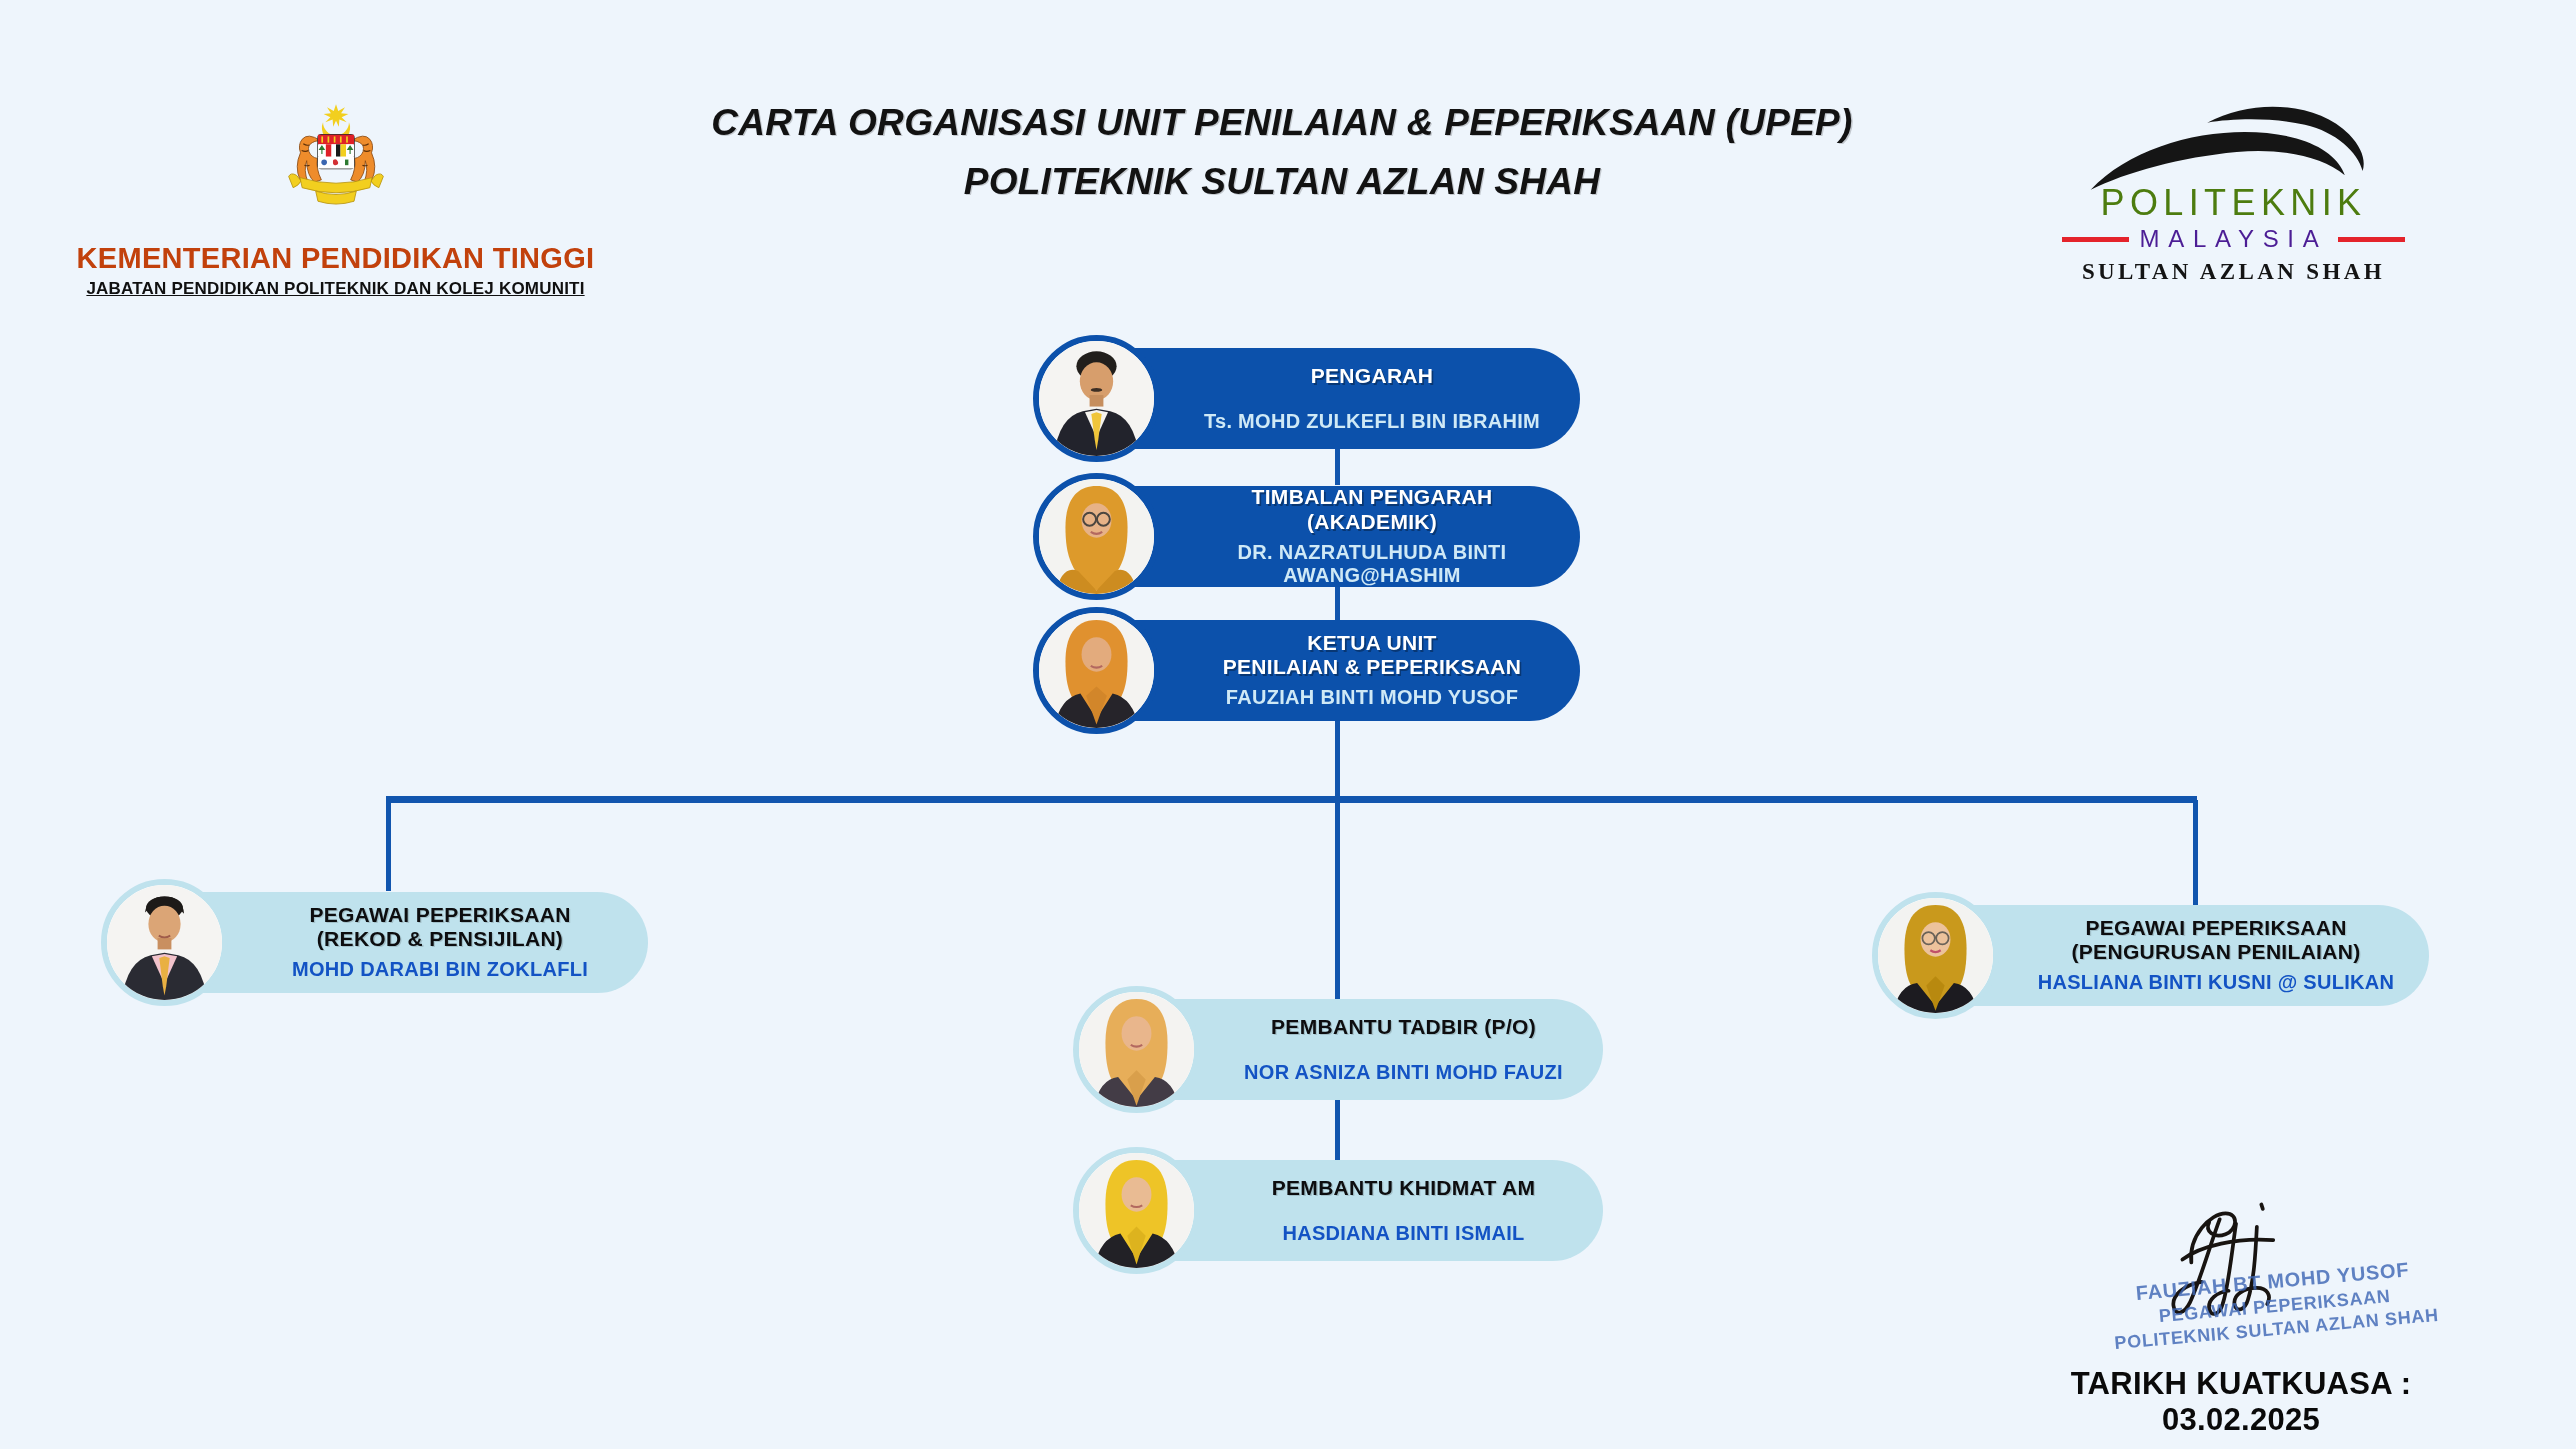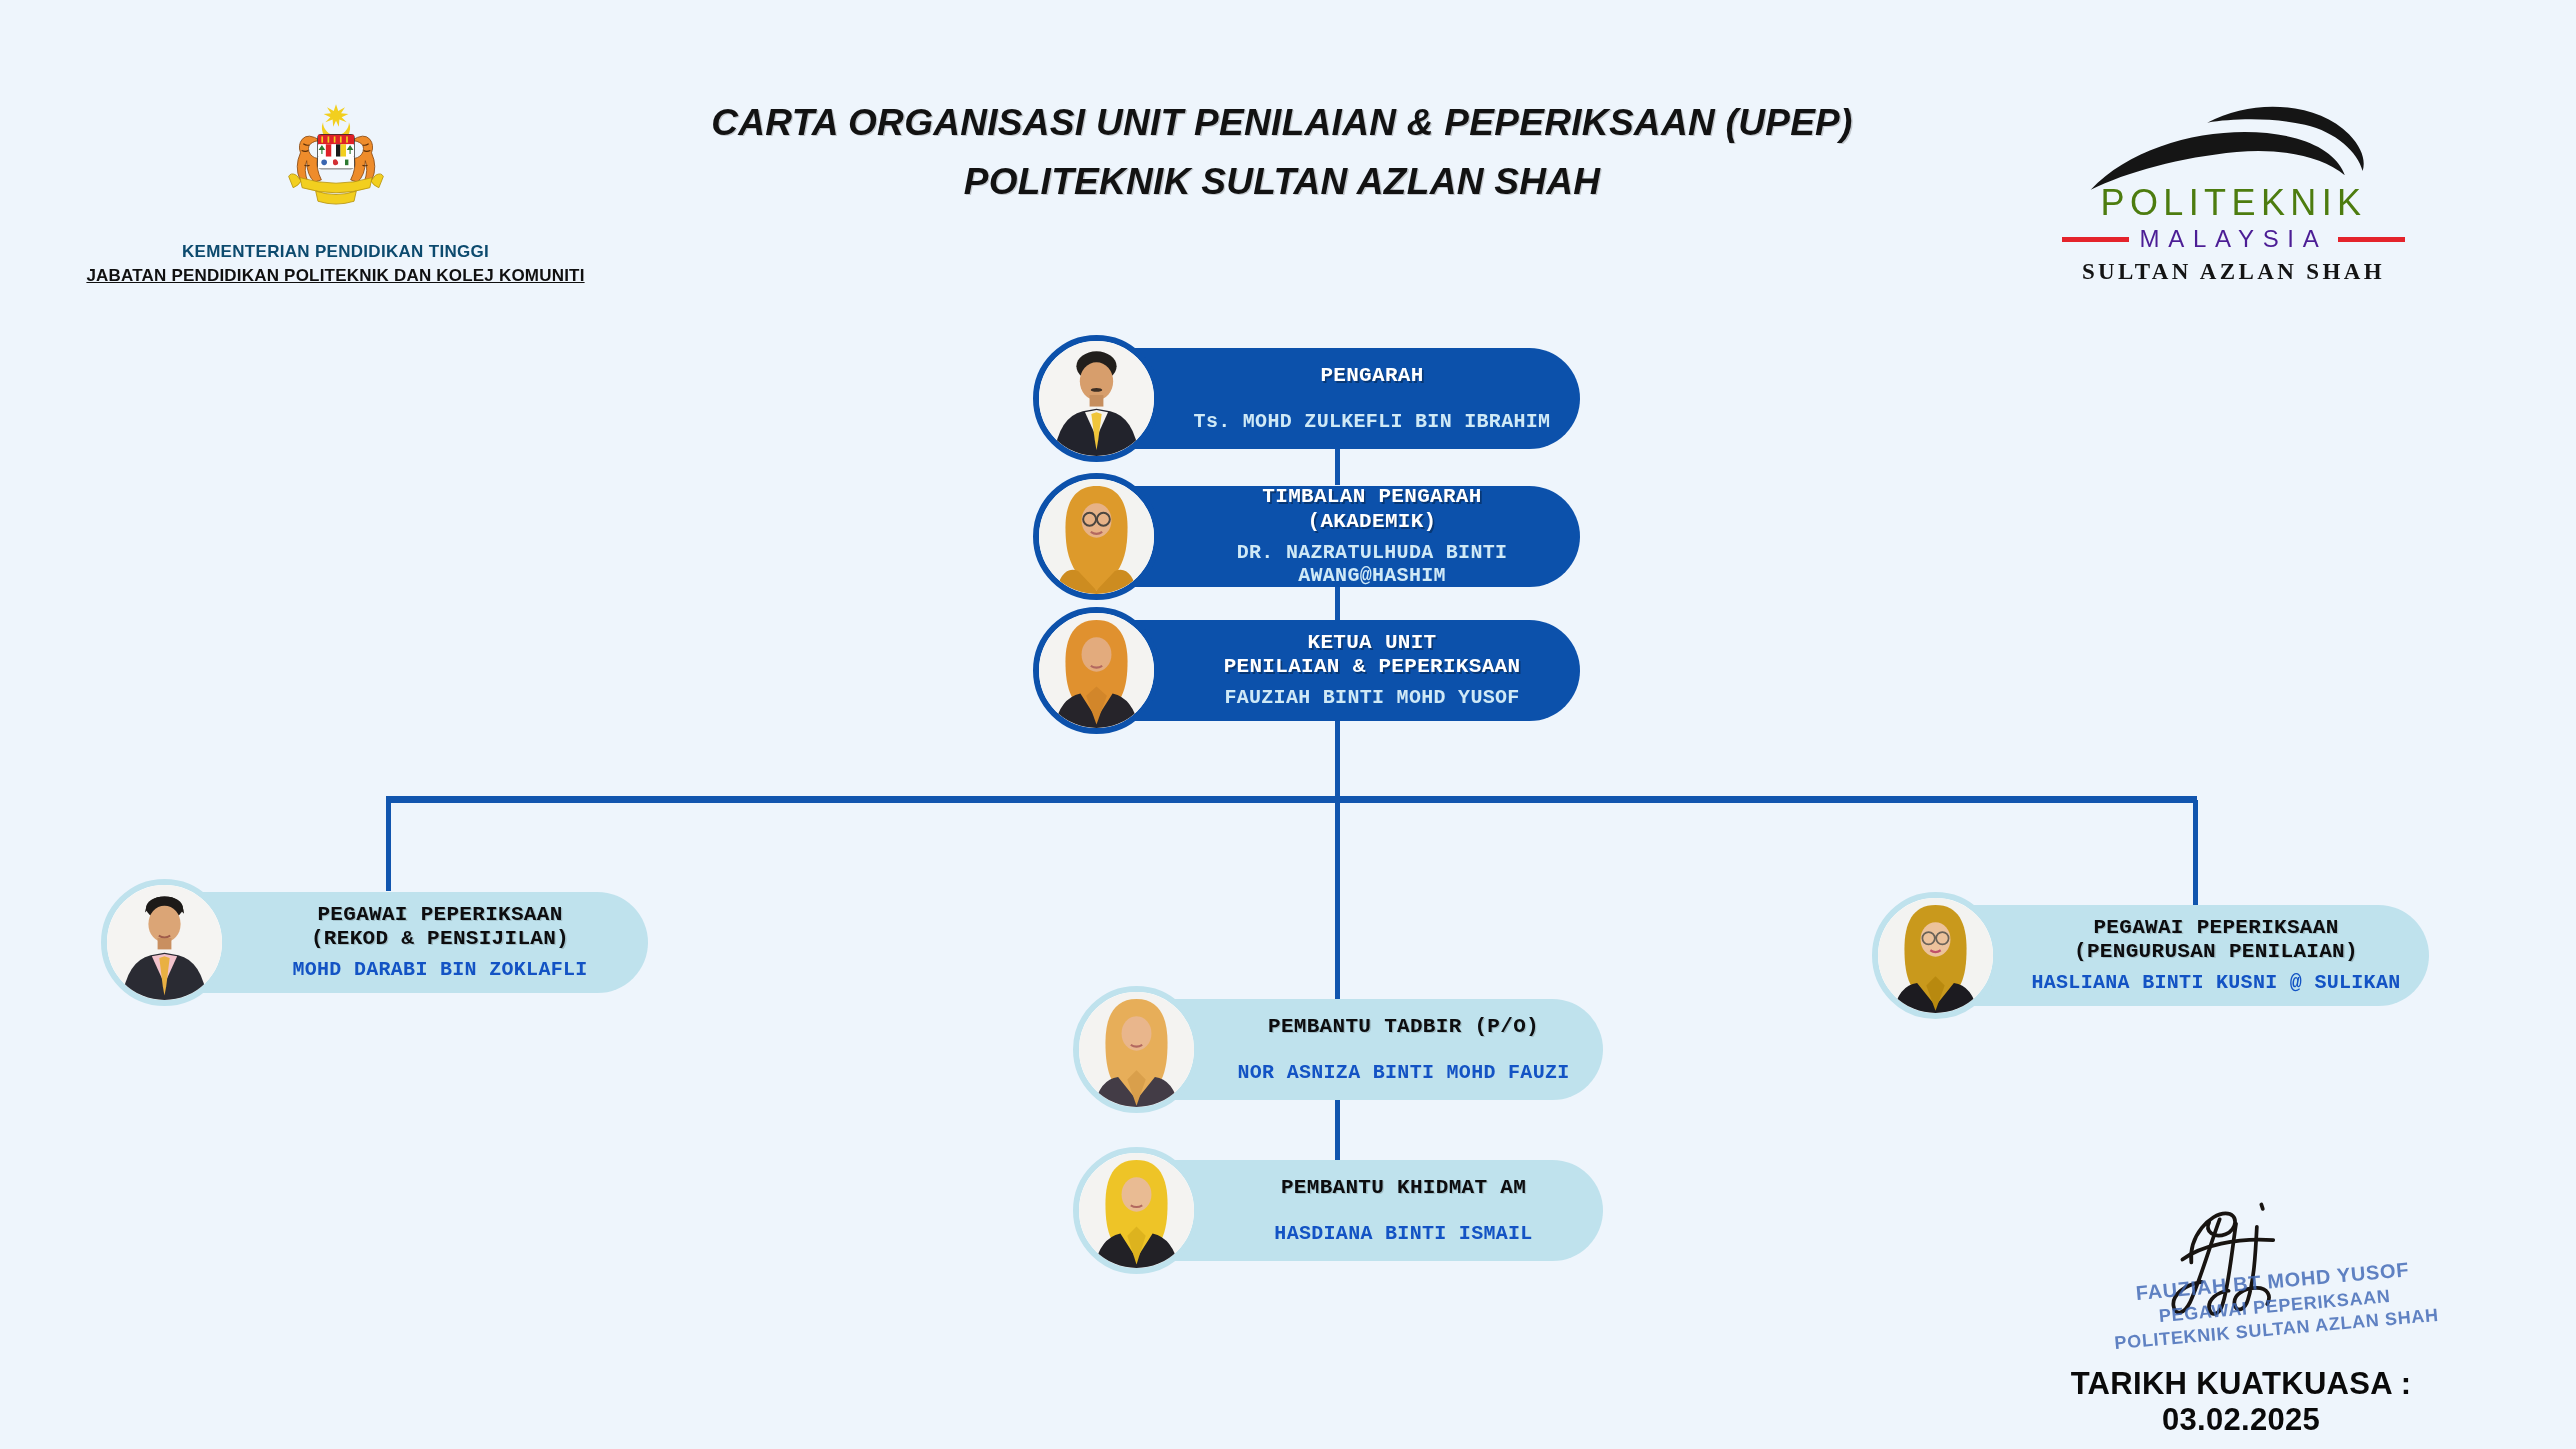--- a/index.html
+++ b/index.html
@@ -2,39 +2,39 @@
 <html style="font-size:10.7px"><head>
 <meta charset="utf-8">
 <style>
   html,body{margin:0;padding:0;background:#eef5fc;}
   .stage{position:relative;width:2576px;height:1449px;background:#eef5fc;
          font-family:"Liberation Sans",sans-serif;overflow:hidden;}
 
   
   .gov-block{position:absolute;left:74px;top:101px;width:523px;text-align:center;}
   .gov-block svg{display:block;margin:0 auto;}
-  .gov-l1{font-size:17px;font-weight:bold;color:#0c4a6e;margin-top:6.7px;letter-spacing:0.3px;}
+  .gov-l1{font-size:29px;font-weight:bold;color:#c2410c;margin-top:6.7px;letter-spacing:0.3px;}
   .gov-l2{font-size:17px;font-weight:bold;color:#101010;margin-top:4px;letter-spacing:0.2px;text-decoration:underline;}
 
   .title-block{position:absolute;left:678px;top:102px;width:1208px;text-align:center;
                display:flex;flex-direction:column;gap:17.4px;}
   .title-line{font-size:37px;font-weight:bold;color:#121212;letter-spacing:0.3px;
               text-shadow:1.3px 1.3px 0 rgba(0,0,0,.18);font-style:italic;}
 
   .psas-block{position:absolute;left:2019px;top:101px;width:429px;text-align:center;}
   .psas-swoosh{display:block;margin:0 auto -20px auto;}
   .psas-word{font-size:36px;font-weight:normal;color:#4d7c0f;letter-spacing:5.4px;}
   .psas-msia-row{display:flex;align-items:center;justify-content:center;gap:10.7px;margin-top:1.3px;}
   .psas-bar{width:67px;height:4.7px;background:#e4232b;}
   .psas-msia{font-size:24px;font-weight:normal;color:#4c1d95;letter-spacing:8.7px;}
   .psas-campus{font-family:"Liberation Serif",serif;font-size:23px;font-weight:bold;
                color:#141414;letter-spacing:3.4px;margin-top:5.4px;}
 
   
-  .node{position:absolute;height:127px;z-index:2;font-family:Liberation Mono, monospace;}
+  .node{position:absolute;height:127px;z-index:2;}
   .node .pill{position:absolute;left:48px;right:0;top:12.7px;bottom:12.7px;border-radius:67px;}
   .node.dark .pill{background:#0c51ab;}
   .node.light .pill{background:#bfe2ed;}
   .photo{position:absolute;left:0;top:0;width:115px;height:115px;border-radius:50%;
          overflow:hidden;background:#fff;}
   .node.dark .photo{border:6px solid #0c51ab;}
   .node.light .photo{border:6px solid #bfe2ed;}
   .photo svg{width:100%;height:100%;display:block;}
   .texts{position:absolute;left:151px;right:20px;top:12.7px;bottom:12.7px;display:flex;
          flex-direction:column;align-items:center;justify-content:center;text-align:center;}

